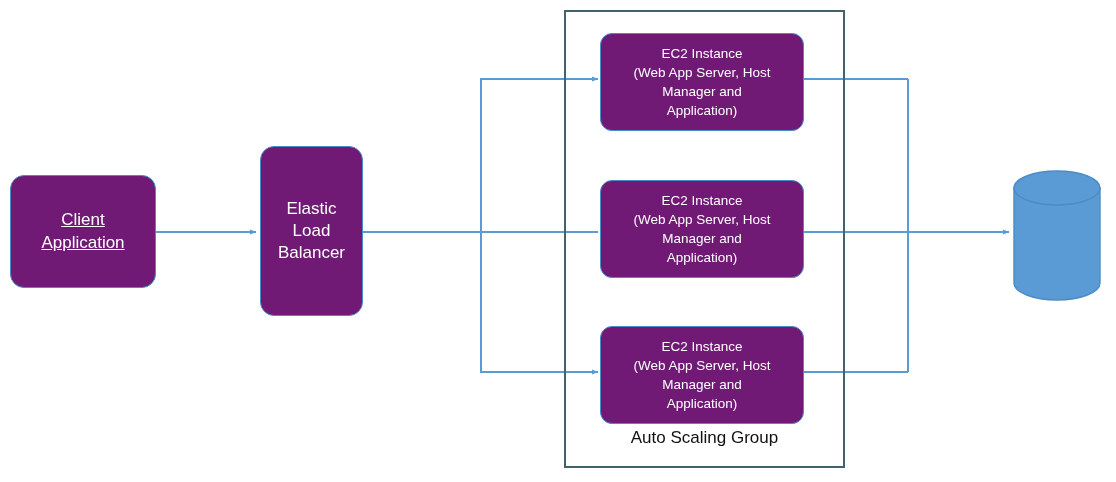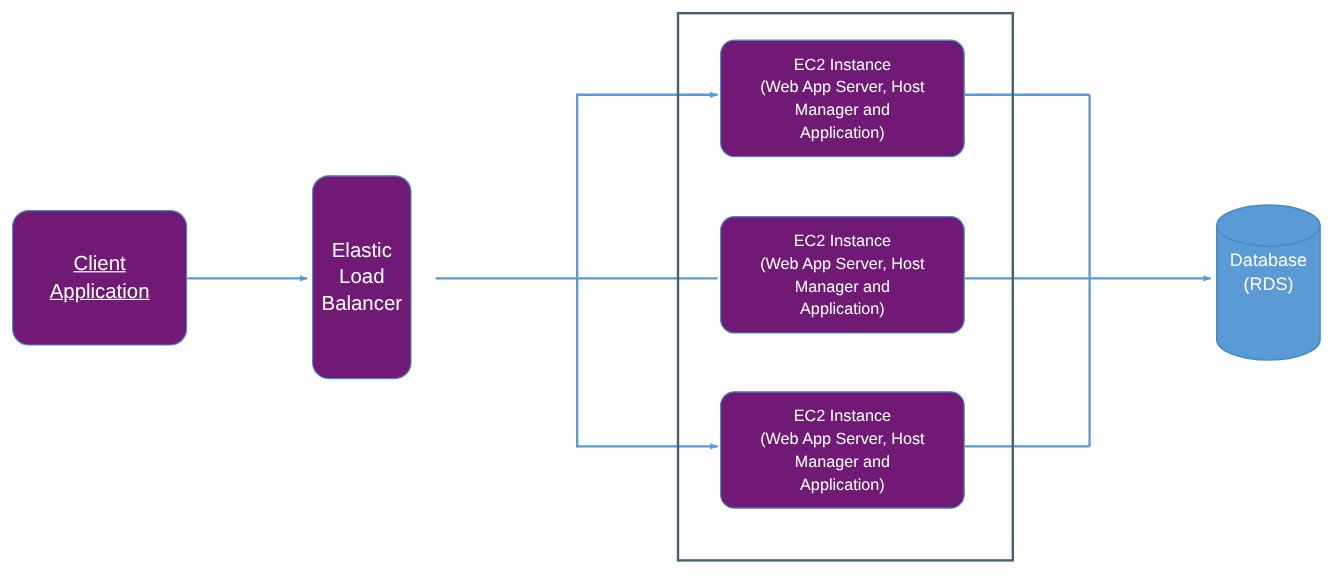--- a/index.html
+++ b/index.html
@@ -40,21 +40,21 @@
     display: block;
     padding: 0 6px;
     white-space: pre-line;
   }
   #node-client {
     left: 10px;  top: 175px;  width: 146px;  height: 113px;
     font-size: 17px;
     text-decoration: underline;
   }
   #node-elb {
-    left: 260px; top: 146px;  width: 83px;  height: 170px;
+    left: 260px; top: 146px;  width: 103px;  height: 170px;
     font-size: 17px;
   }
   .node-ec2 {
     left: 600px; width: 204px; height: 98px;
     font-size: 13.5px;
     border-radius: 12px;
     line-height: 1.42;
   }
   #node-ec2-0 { top: 33px; }
   #node-ec2-1 { top: 180px; }
@@ -163,23 +163,22 @@
 Application)</span>
   </div>
 
   <div id="node-ec2-2" class="node node-ec2">
     <span class="node-text">EC2 Instance
 (Web App Server, Host
 Manager and
 Application)</span>
   </div>
 
+  <div id="asg-label">Auto Scaling Group</div>
 
   <div id="db-wrap">
     <svg width="88" height="131" viewBox="0 0 88 131" xmlns="http://www.w3.org/2000/svg">
       <path d="M1,18 L1,113 A43,17 0 0,0 87,113 L87,18 Z" fill="#5B9BD5" stroke="#4A8CC7" stroke-width="1.4"></path>
       <ellipse cx="44" cy="18" rx="43" ry="17" fill="#5B9BD5" stroke="#4A8CC7" stroke-width="1.4"></ellipse>
     </svg>
   </div>
-  <div id="db-label">Database
-(RDS)</div>
 
 </div>
 
 </body></html>

